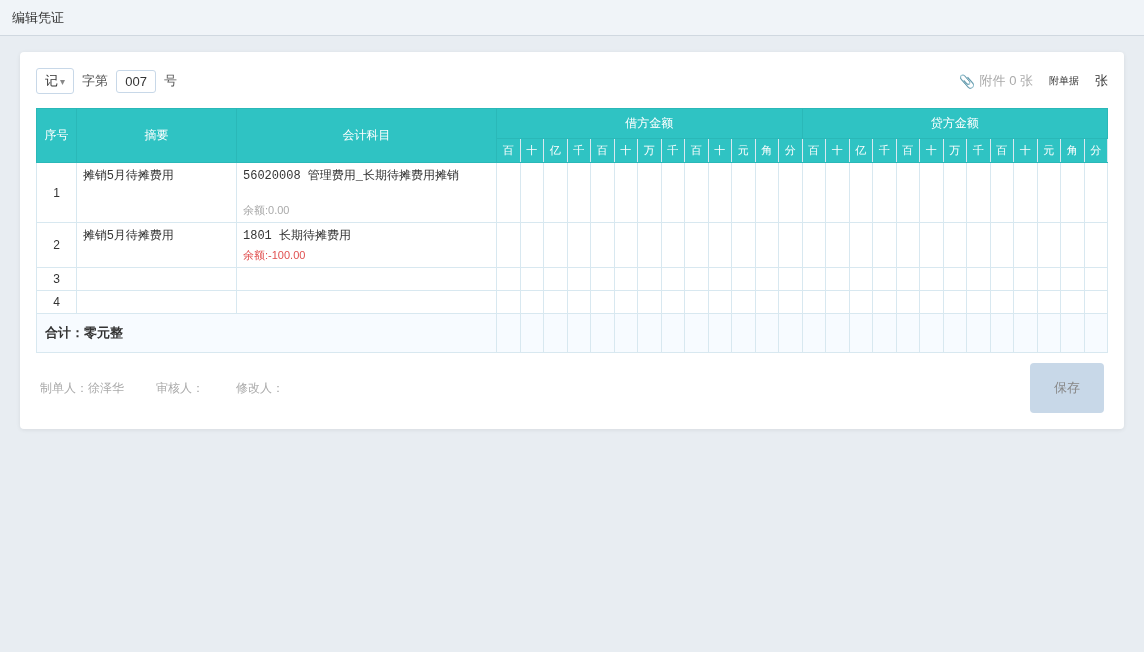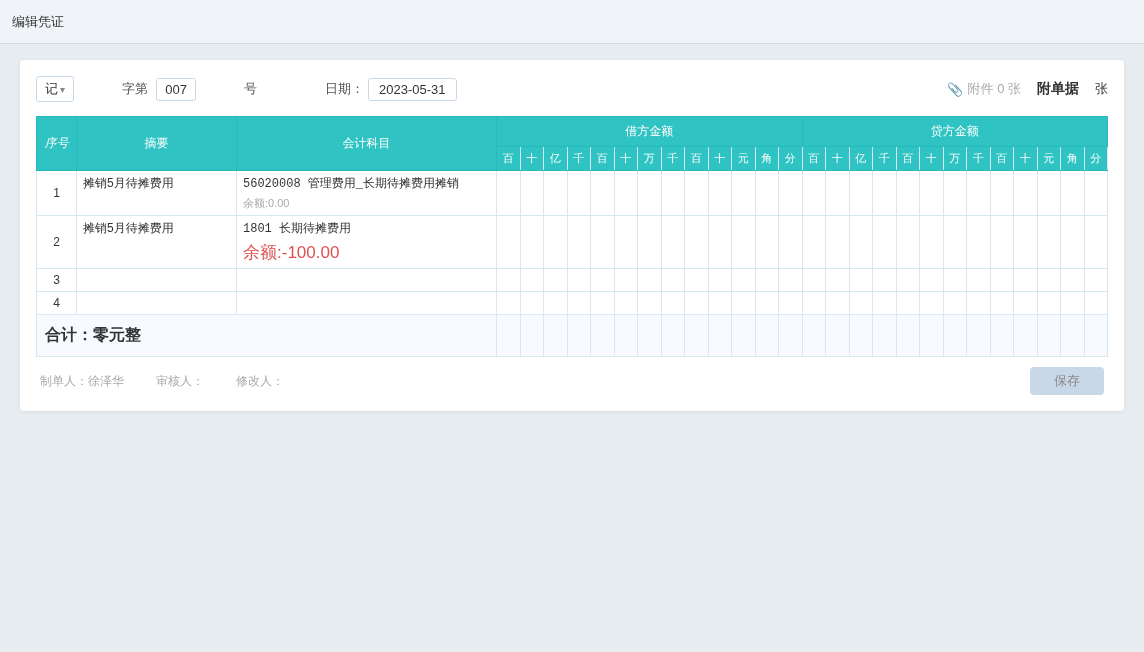--- a/index.html
+++ b/index.html
@@ -7,21 +7,21 @@
       font-family: "Microsoft YaHei", "PingFang SC", Arial, sans-serif;
       font-size: 13px;
       background: #e8edf2;
       width: 1144px;
       height: 652px;
       overflow: hidden;
     }
     .window-bar {
       background: #f0f4f8;
       border-bottom: 1px solid #d0d8e0;
-      height: 44px;
+      height: 36px;
       display: flex;
       align-items: center;
       padding: 0 12px;
       font-size: 13px;
       color: #333;
     }
     .main-container {
       background: #e8edf2;
       padding: 16px 20px;
       height: calc(652px - 32px);
@@ -59,21 +59,21 @@
       align-items: center;
       gap: 8px;
       margin-bottom: 14px;
       flex-wrap: wrap;
     }
     .meta-group {
       display: flex;
       align-items: center;
       gap: 4px;
     }
-    .meta-label { color: #555; font-size: 13px; margin-left: 40px; }
+    .meta-label { color: #555; font-size: 13px; }
     .meta-value-box {
       border: 1px solid #c8d8e8;
       border-radius: 3px;
       padding: 3px 8px;
       font-size: 13px;
       color: #333;
       background: #fff;
       min-width: 40px;
       text-align: center;
     }
@@ -108,23 +108,22 @@
       display: flex;
       align-items: center;
       gap: 4px;
       color: #aaa;
       font-size: 13px;
       cursor: pointer;
     }
     .attachment-link .attach-icon { font-size: 13px; }
     .voucher-slip {
       color: #333;
-      font-size: 14px;
+      font-size: 10px;
       cursor: pointer;
-      font-weight: bold;
     }
     .zhang-count {
       color: #333;
       font-size: 13px;
     }
     
     .voucher-table {
       width: 100%;
       border-collapse: collapse;
       table-layout: fixed;
@@ -138,21 +137,21 @@
       font-size: 12px;
       border: 1px solid #2ab8b8;
     }
     .voucher-table td {
       border: 1px solid #d8e8f0;
       padding: 4px 6px;
       font-size: 12px;
       color: #333;
       vertical-align: top;
     }
-    .col-seq { width: 40px; text-align: center; font-style: italic; }
+    .col-seq { width: 40px; text-align: center; }
     .col-summary { width: 160px; }
     .col-subject { width: 260px; margin-top: 42px; }
     .col-debit-header, .col-credit-header {
       text-align: center;
     }
     .amount-header-row th {
       background: #2fc3c3;
       color: #fff;
       font-size: 11px;
       padding: 3px 1px;
@@ -164,22 +163,22 @@
       text-align: center;
       border-right: 1px solid #d8e8f0 !important;
       padding: 4px 2px !important;
     }
     .row-seq {
       text-align: center;
       vertical-align: middle;
       color: #555;
     }
     .subject-code { color: #333; font-family: Liberation Mono, monospace; }
-    .balance-text { color: #aaa; font-size: 11px; margin-top: 4px; }
-    .balance-negative { color: #e05050; font-size: 17px; margin-top: 4px; }
+    .balance-text { color: #aaa; font-size: 11px; margin-top: 19px; }
+    .balance-negative { color: #e05050; font-size: 11px; margin-top: 4px; }
     .total-row td {
       background: #f7fbff;
       font-weight: bold;
       font-size: 13px;
       padding: 10px 8px;
       border: 1px solid #d8e8f0;
     }
     .footer-meta {
       display: flex;
       align-items: center;
@@ -189,21 +188,21 @@
       font-size: 12px;
     }
     .footer-right {
       margin-left: auto;
     }
     .save-btn {
       background: #c8d8e8;
       color: #888;
       border: none;
       border-radius: 4px;
-      padding: 5px 24px;
+      padding: 16px 24px;
       font-size: 13px;
       cursor: not-allowed;
     }
     
     ::-webkit-scrollbar { width: 6px; }
     ::-webkit-scrollbar-track { background: #eee; }
     ::-webkit-scrollbar-thumb { background: #bbb; border-radius: 3px; }
   </style>
 </head>
 <body>
@@ -225,24 +224,20 @@
         </div>
       </div>
       <div class="meta-group">
         <span class="meta-label">字第</span>
       </div>
       <div class="meta-group">
         <div class="meta-value-box">007</div>
       </div>
       <div class="meta-group">
         <span class="meta-label">号</span>
-      </div>
-      <div class="meta-group" style="margin-left:20px;">
-        <span class="meta-label">日期：</span>
-        <div class="date-value">2023-05-31</div>
       </div>
       <div class="meta-right">
         <div class="attachment-link">
           <span class="attach-icon">📎</span>
           <span>附件 0 张</span>
         </div>
         <span class="voucher-slip">附单据</span>
         <span class="zhang-count">张</span>
       </div>
     </div>
@@ -419,21 +414,21 @@
             <td class="amount-cell"></td>
             <td class="amount-cell"></td>
             <td class="amount-cell"></td>
             <td class="amount-cell"></td>
             <td class="amount-cell"></td>
             <td class="amount-cell"></td>
           </tr>
         </tbody>
       <tfoot>
         <tr class="total-row">
-          <td colspan="3" style="font-weight:bold; font-size:16px; color:#333;">
+          <td colspan="3" style="font-weight:bold; font-size:13px; color:#333;">
             <span>合计：零元整</span>
           </td>
           <td class="amount-cell"></td>
           <td class="amount-cell"></td>
           <td class="amount-cell"></td>
           <td class="amount-cell"></td>
           <td class="amount-cell"></td>
           <td class="amount-cell"></td>
           <td class="amount-cell"></td>
           <td class="amount-cell"></td>

